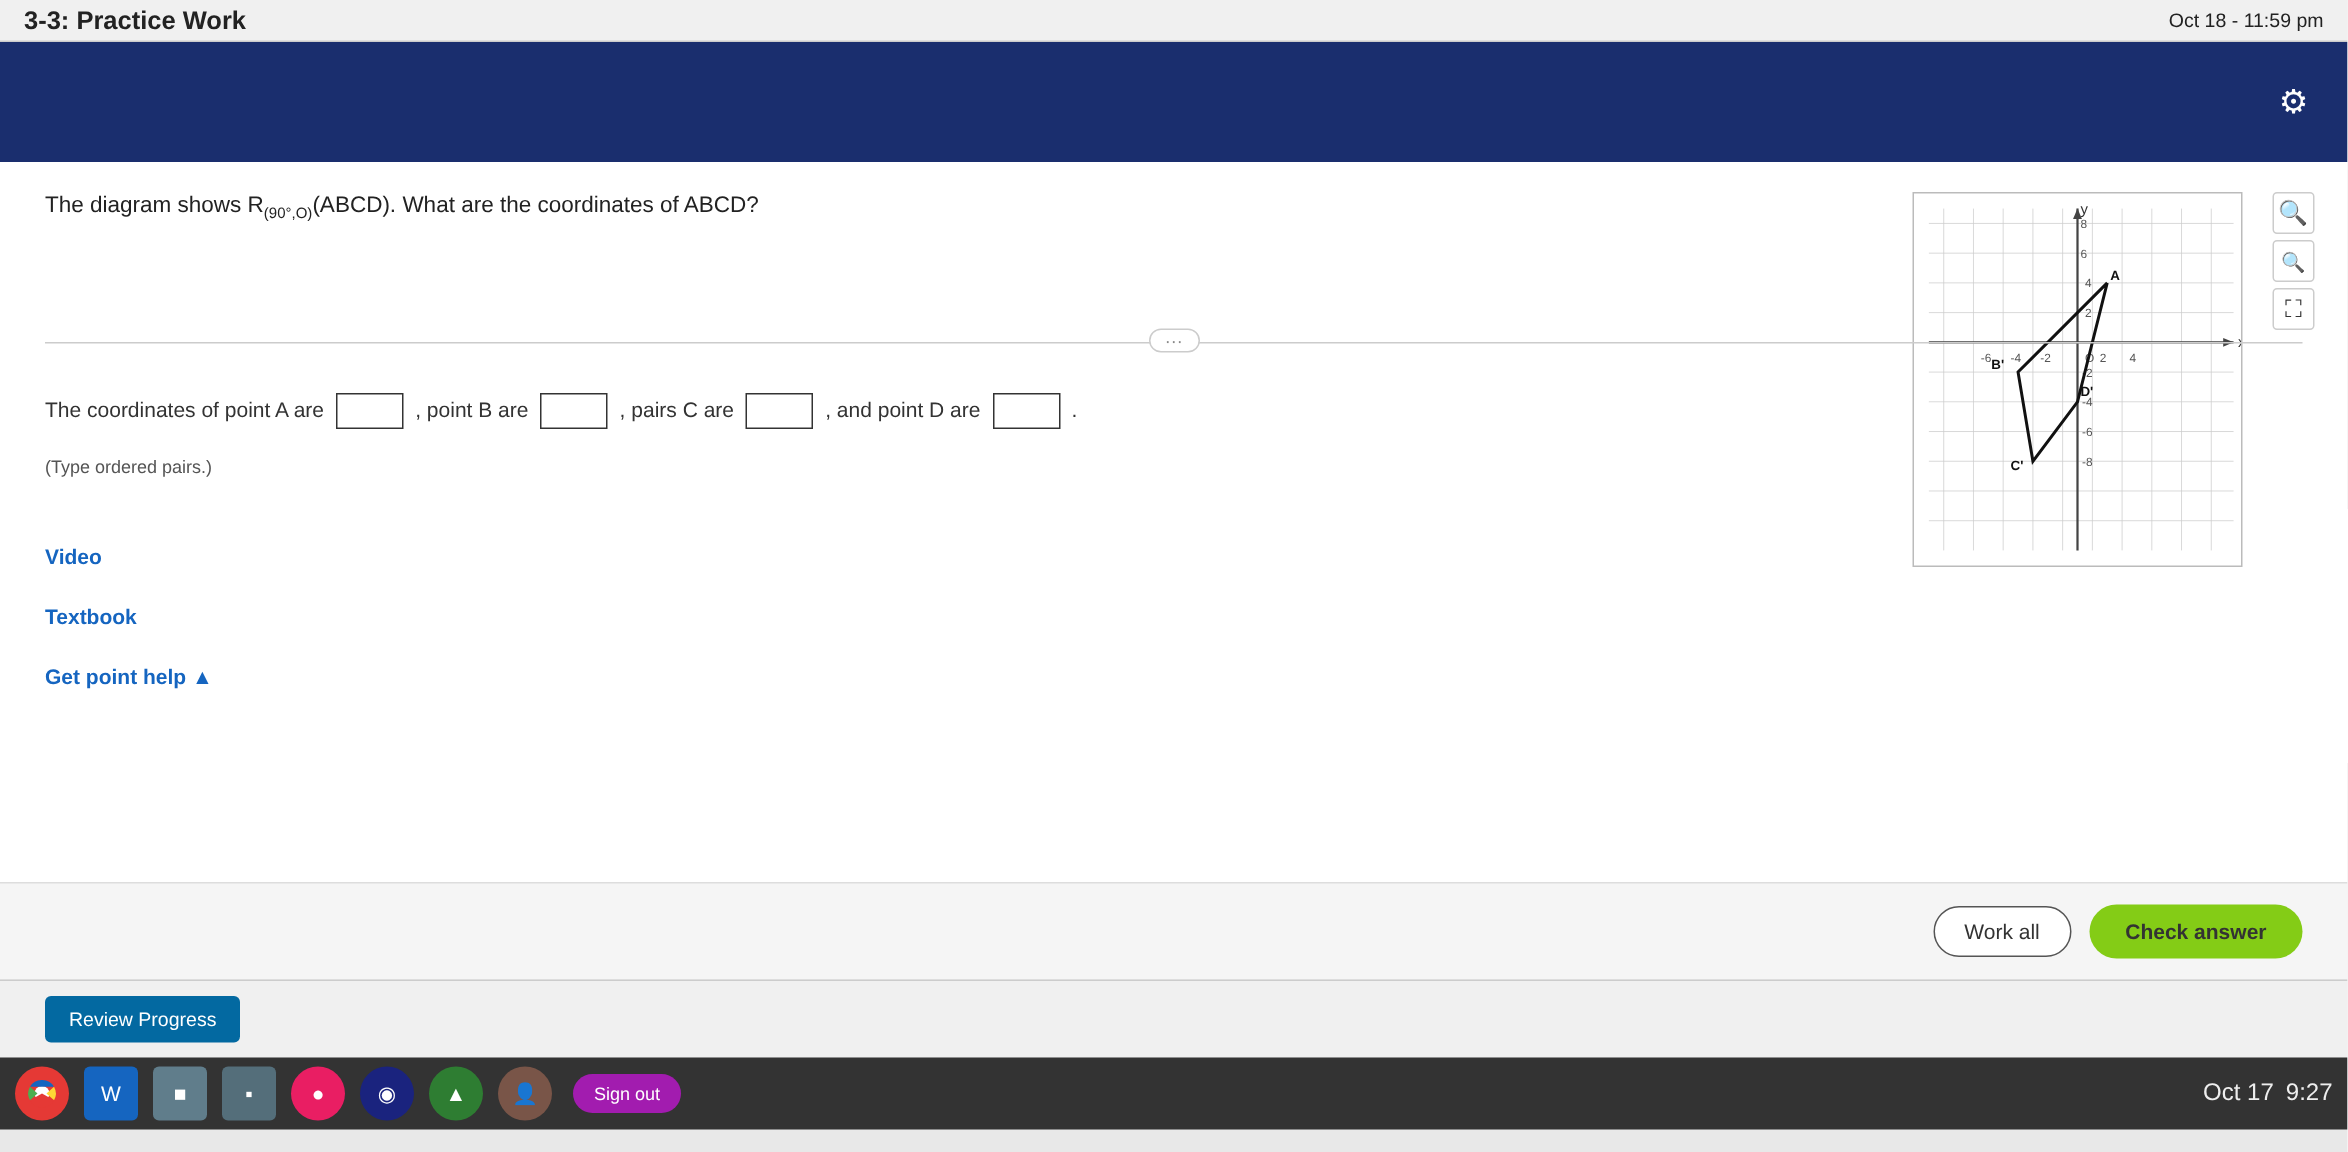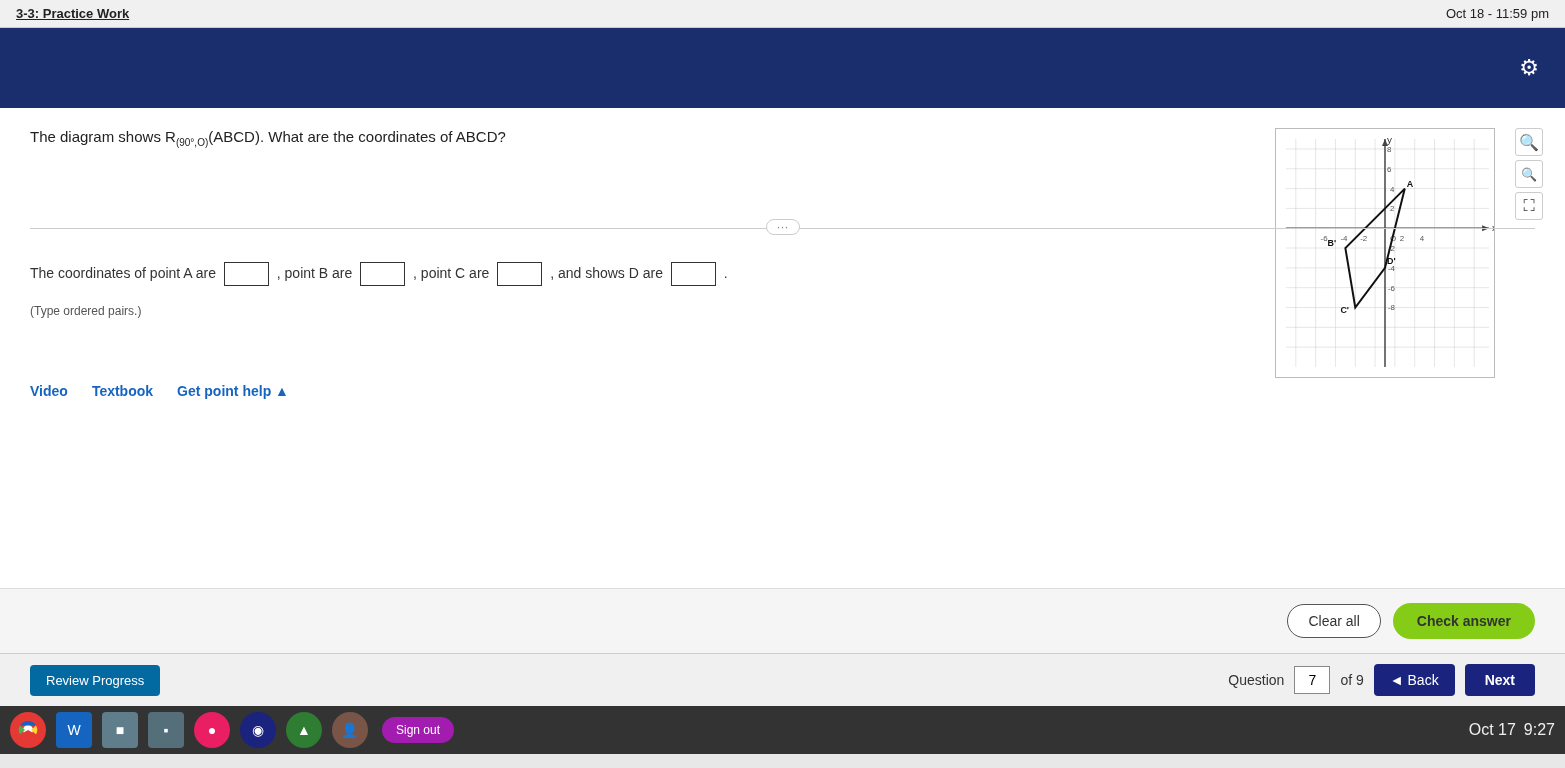--- a/index.html
+++ b/index.html
@@ -15,24 +15,23 @@
     .top-bar {
       display: flex;
       justify-content: space-between;
       align-items: center;
       padding: 4px 16px;
       background: #f0f0f0;
       border-bottom: 1px solid #ccc;
       height: 28px;
     }
     .top-bar-title {
-      font-size: 13px;
+      font-size: 17px;
       font-weight: bold;
       color: #222;
-      text-decoration: underline;
     }
     .top-bar-time {
       font-size: 13px;
       color: #222;
     }
 
     
     .header-banner {
       background: #1a2e6e;
       height: 80px;
@@ -129,24 +128,25 @@
     .answer-note {
       font-size: 12px;
       color: #555;
       margin-top: 12px;
     }
 
     
     .help-links {
       display: flex;
       gap: 24px;
-      margin-top: 60px;
+      margin-top: 40px;
       font-size: 14px;
       color: #1565c0;
       font-weight: bold;
+      flex-direction: column;
     }
     .help-link {
       cursor: pointer;
       color: #1565c0;
       text-decoration: none;
     }
 
     
     .action-bar {
       background: #f5f5f5;
@@ -380,49 +380,42 @@
 
   <div style="position:relative; margin: 80px 0 20px 0; border-top: 1px solid #ccc;">
     <span style="position:absolute;left:50%;top:-10px;transform:translateX(-50%);background:white;padding:0 10px;font-size:12px;color:#888;border:1px solid #ccc;border-radius:10px;">···</span>
   </div>
 
   <div class="answer-area">
     <span>The coordinates of point A are</span>
     <input class="answer-input" type="text" style="">
     <span>, point B are</span>
     <input class="answer-input" type="text" style="">
-    <span>, point C are</span>
+    <span>, pairs C are</span>
     <input class="answer-input" type="text" style="">
-    <span>, and shows D are</span>
+    <span>, and point D are</span>
     <input class="answer-input" type="text" style="">
     <span>.</span>
     <div class="answer-note">(Type ordered pairs.)</div>
   </div>
 
   <div class="help-links">
     <a class="help-link">Video</a>
     <a class="help-link">Textbook</a>
     <a class="help-link">Get point help ▲</a>
   </div>
 </div>
 
 <div class="action-bar">
-  <button class="clear-all-btn">Clear all</button>
+  <button class="clear-all-btn">Work all</button>
   <button class="check-answer-btn">Check answer</button>
 </div>
 
 <div class="nav-bar">
   <button class="review-progress-btn">Review Progress</button>
-  <div class="nav-right">
-    <span>Question</span>
-    <input class="question-num-input" type="text" value="7" style="">
-    <span>of 9</span>
-    <button class="back-btn">◄ Back</button>
-    <button class="next-btn">Next</button>
-  </div>
 </div>
 
 <div class="taskbar">
   <div class="taskbar-icon" style="background:#e53935;">
     <svg width="22" height="22" viewBox="0 0 22 22">
         <circle cx="11" cy="11" r="5" fill="white"></circle>
         <path d="M11 2 A9 9 0 0 1 19 6.5 L11 6.5 Z" fill="#1565c0"></path>
         <path d="M19 6.5 A9 9 0 0 1 19 15.5 L14 11 Z" fill="#fdd835"></path>
         <path d="M19 15.5 A9 9 0 0 1 3 15.5 L11 11 Z" fill="#e53935"></path>
         <path d="M3 15.5 A9 9 0 0 1 3 6.5 L8 11 Z" fill="#4caf50"></path>

